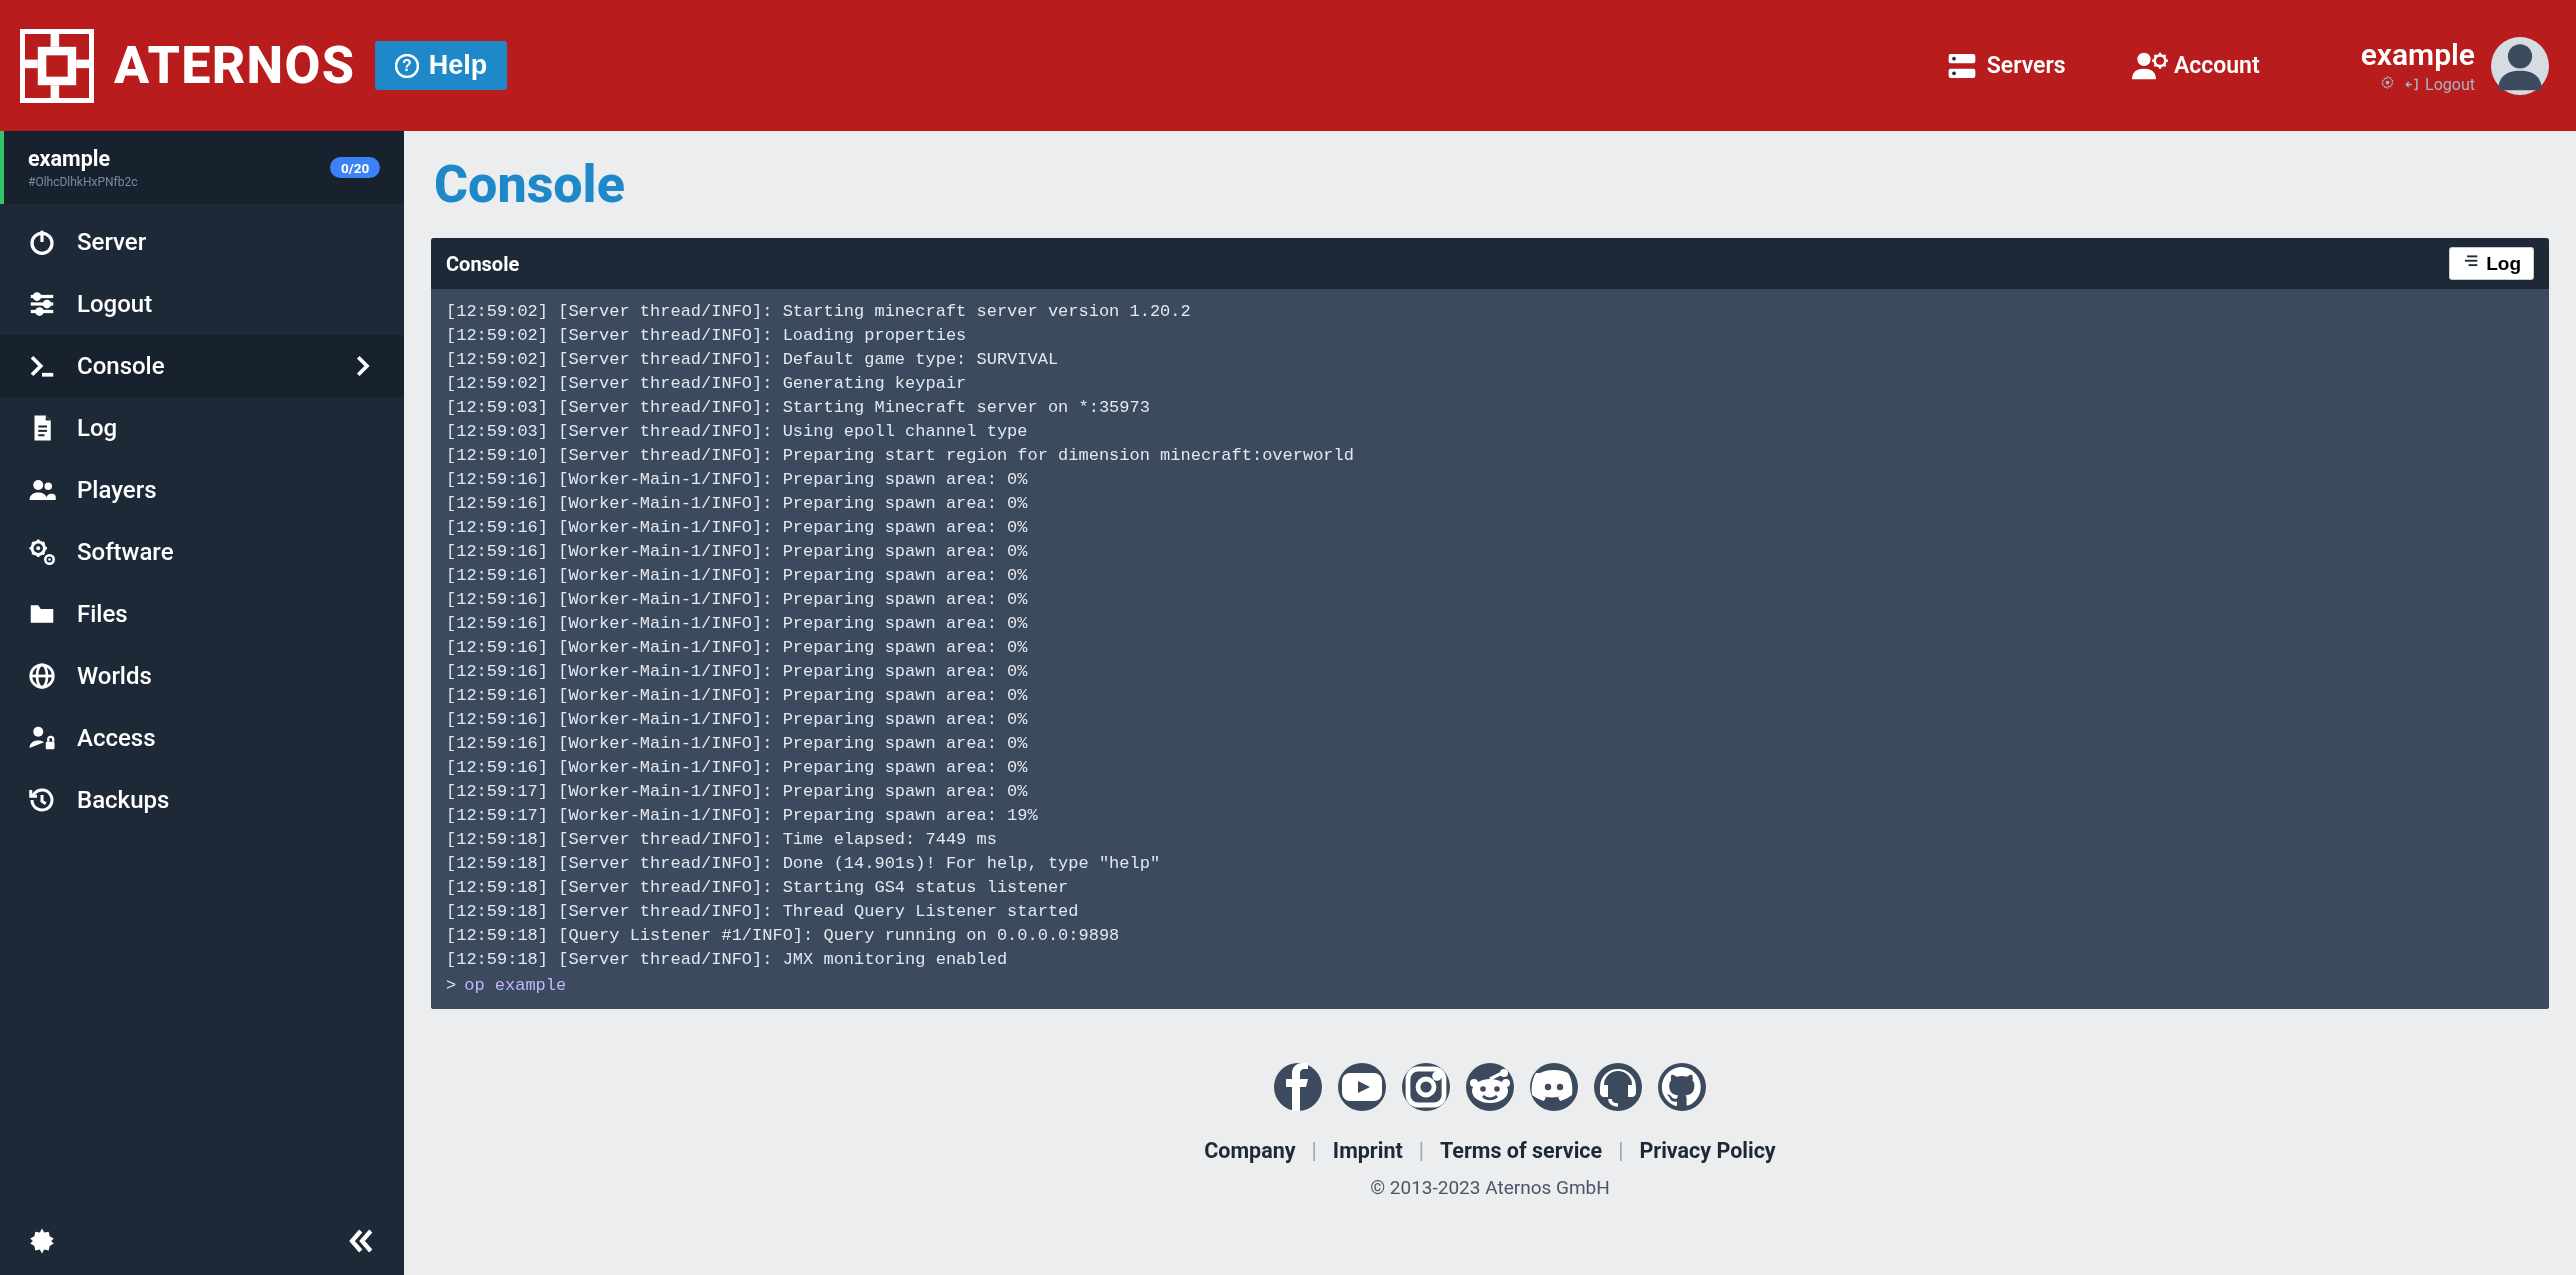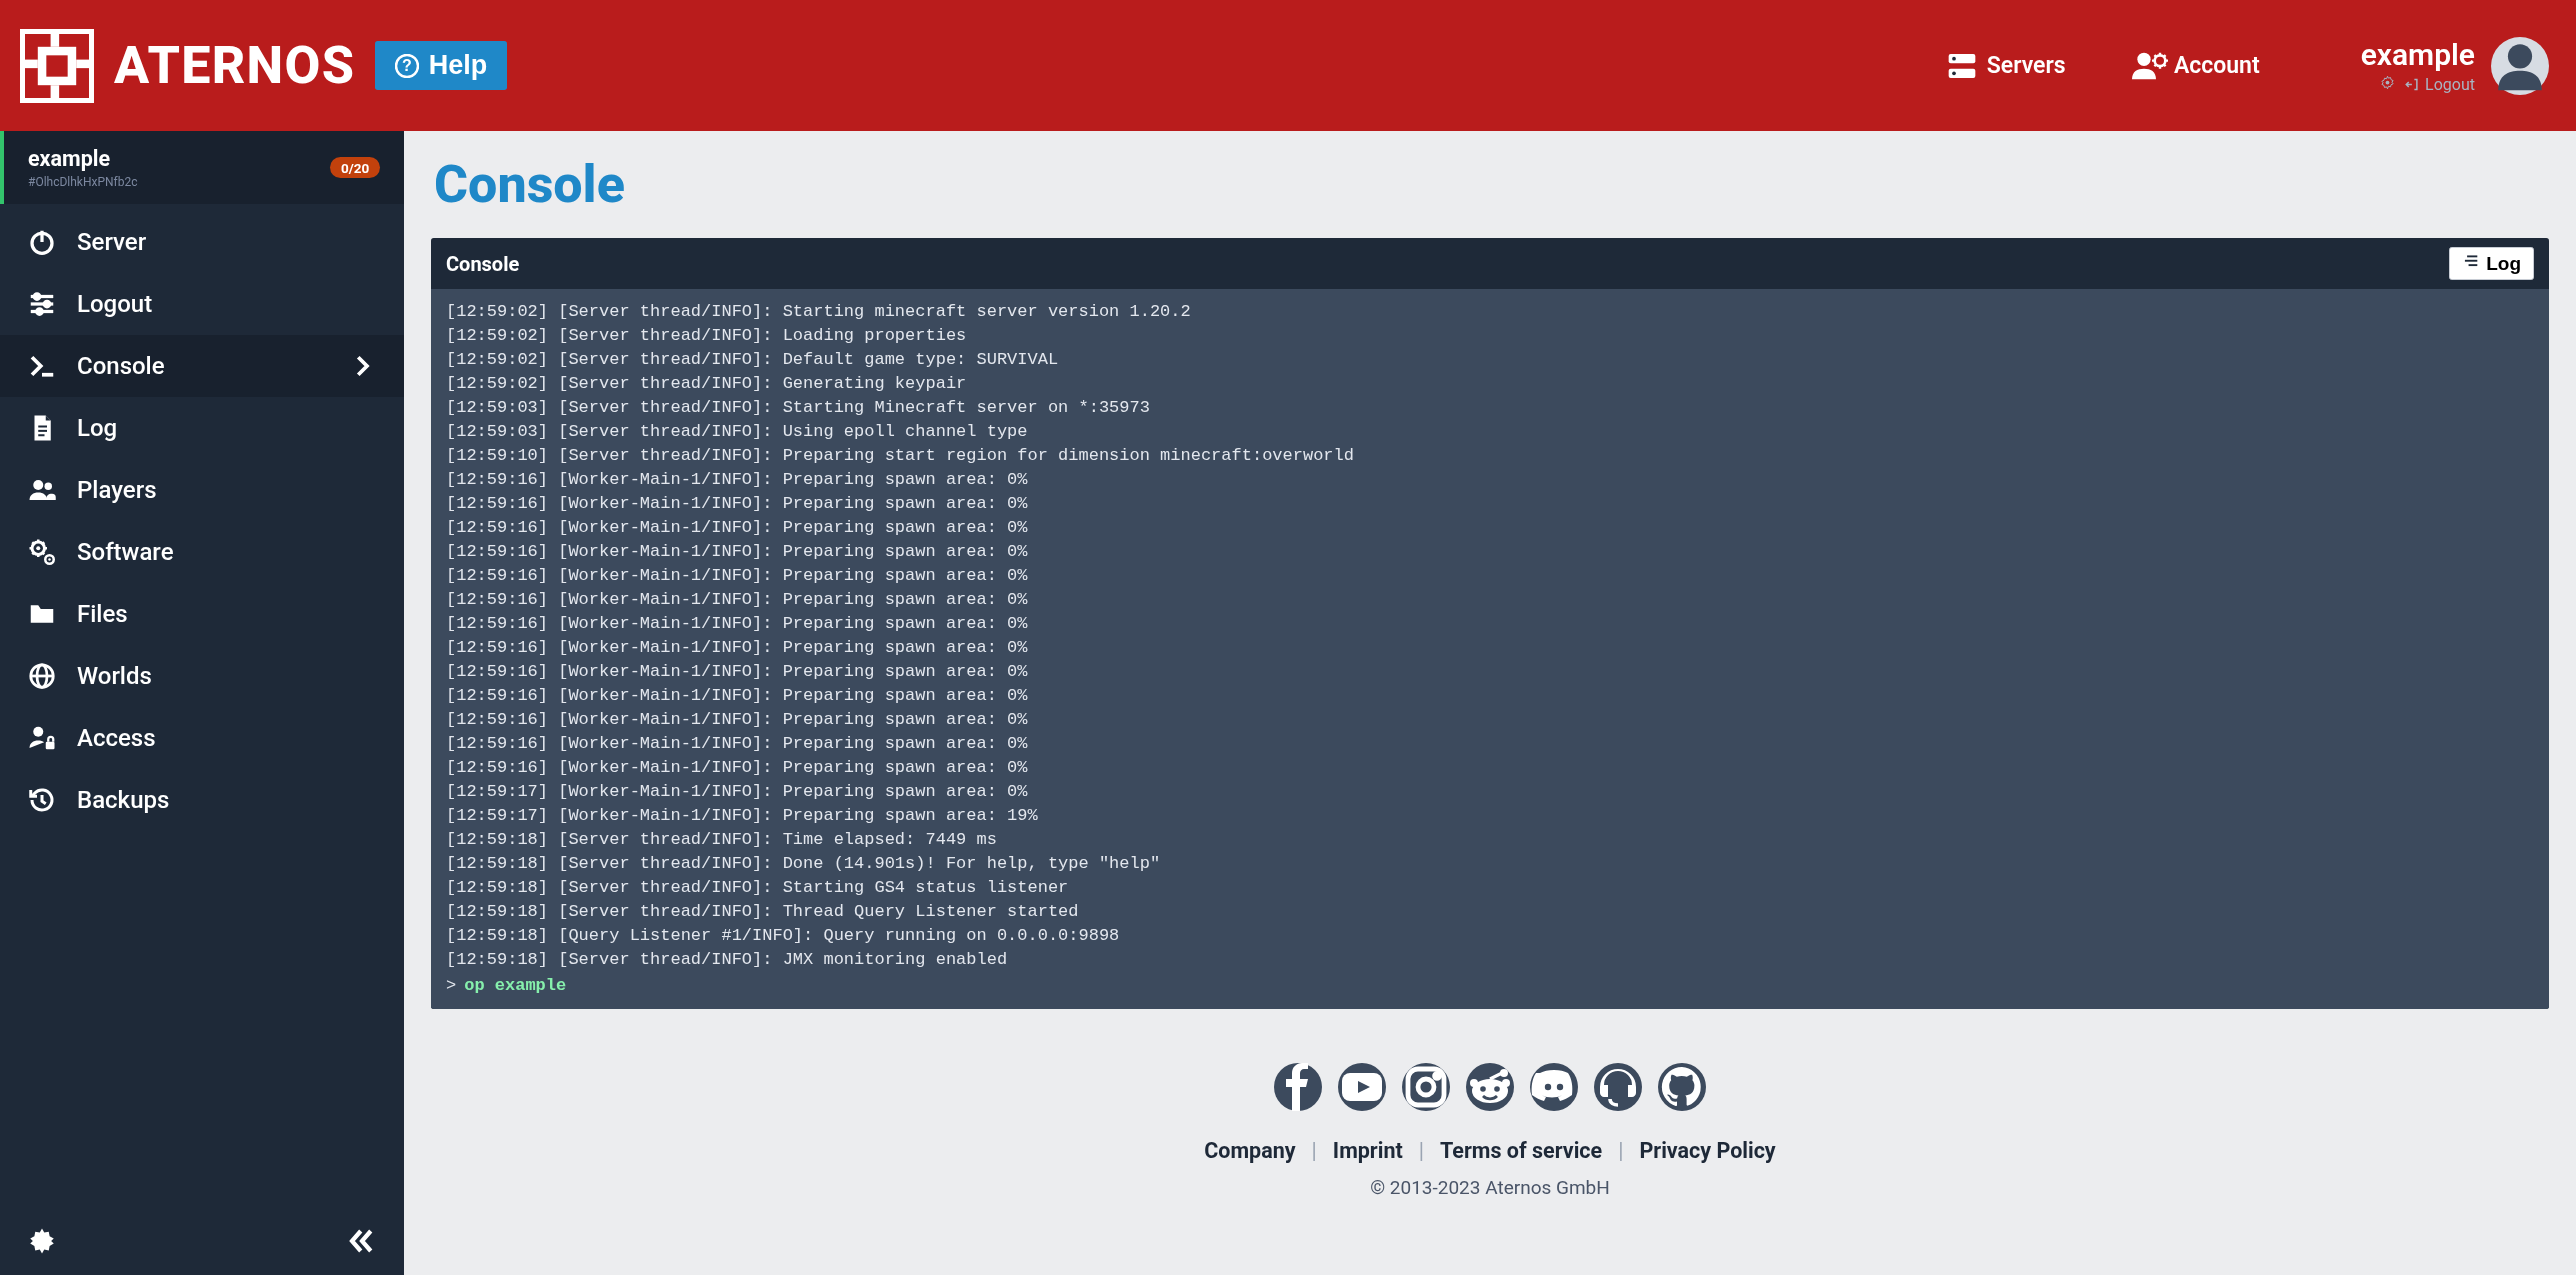--- a/index.html
+++ b/index.html
@@ -72,21 +72,21 @@
 .server-card {
   background: #18212e;
   padding: 15px 24px;
   display: flex; align-items: center;
   border-left: 4px solid #33c46c;
 }
 .server-card-txt { flex: 1; }
 .server-card-name { font-size: 21.5px; font-weight: 700; color: #fff; }
 .server-card-id { font-size: 12px; color: #7c88a0; margin-top: 4px; }
 .server-badge {
-  background: #c2410c; color: #fff;
+  background: #3b82f6; color: #fff;
   font-size: 13.5px; font-weight: 700;
   padding: 2.7px 10.8px; border-radius: 10.8px;
 }
 .nav { flex: 1; padding-top: 6.7px; }
 .nav-item {
   display: flex; align-items: center; gap: 20px;
   padding: 16px 27px;
   color: #fff;
   cursor: pointer;
   font-size: 24px; font-weight: 500;
@@ -145,25 +145,24 @@
   display: flex; align-items: center; gap: 8px;
   margin-top: 4px;
   font-family: "Courier New", monospace;
   font-size: 17px;
   color: #e3e7ee;
 }
 .console-input {
   flex: 1;
   background: transparent;
   border: none;
-  color: #86efac;
+  color: #c4b5fd;
   font-family: inherit;
   font-size: inherit;
   outline: none;
-  font-weight: bold;
 }
 
 
 .footer {
   padding: 54px 0 27px;
   display: flex; flex-direction: column; align-items: center; gap: 27px;
 }
 .social-row { display: flex; gap: 16px; }
 .social-btn {
   width: 48px; height: 48px; border-radius: 50%;

